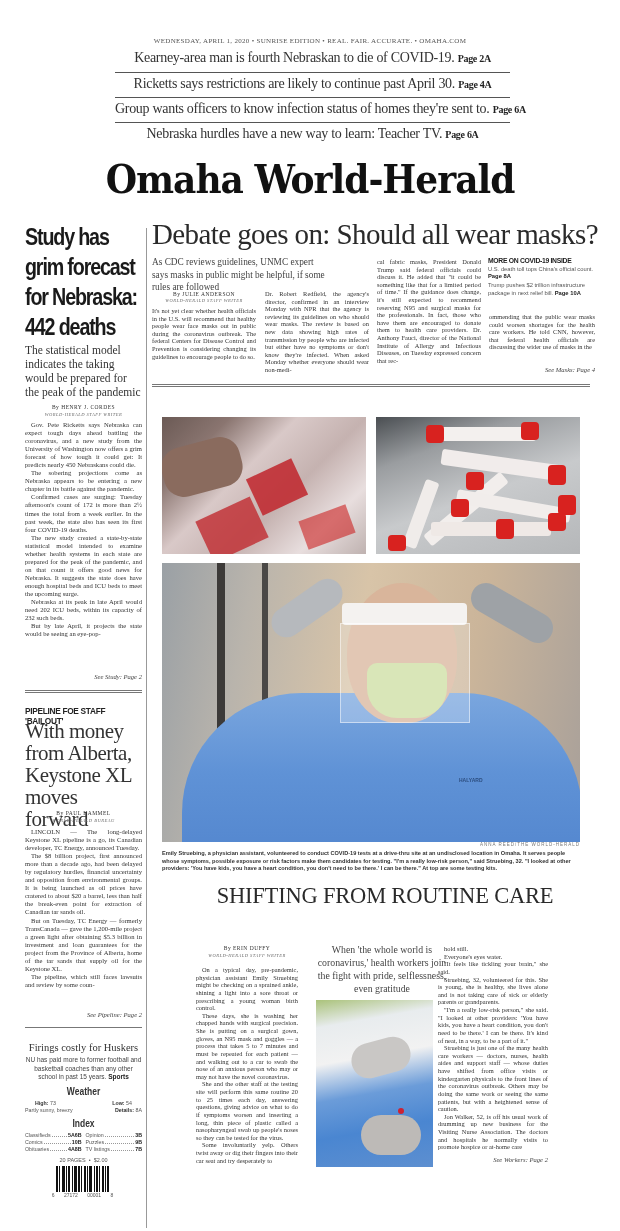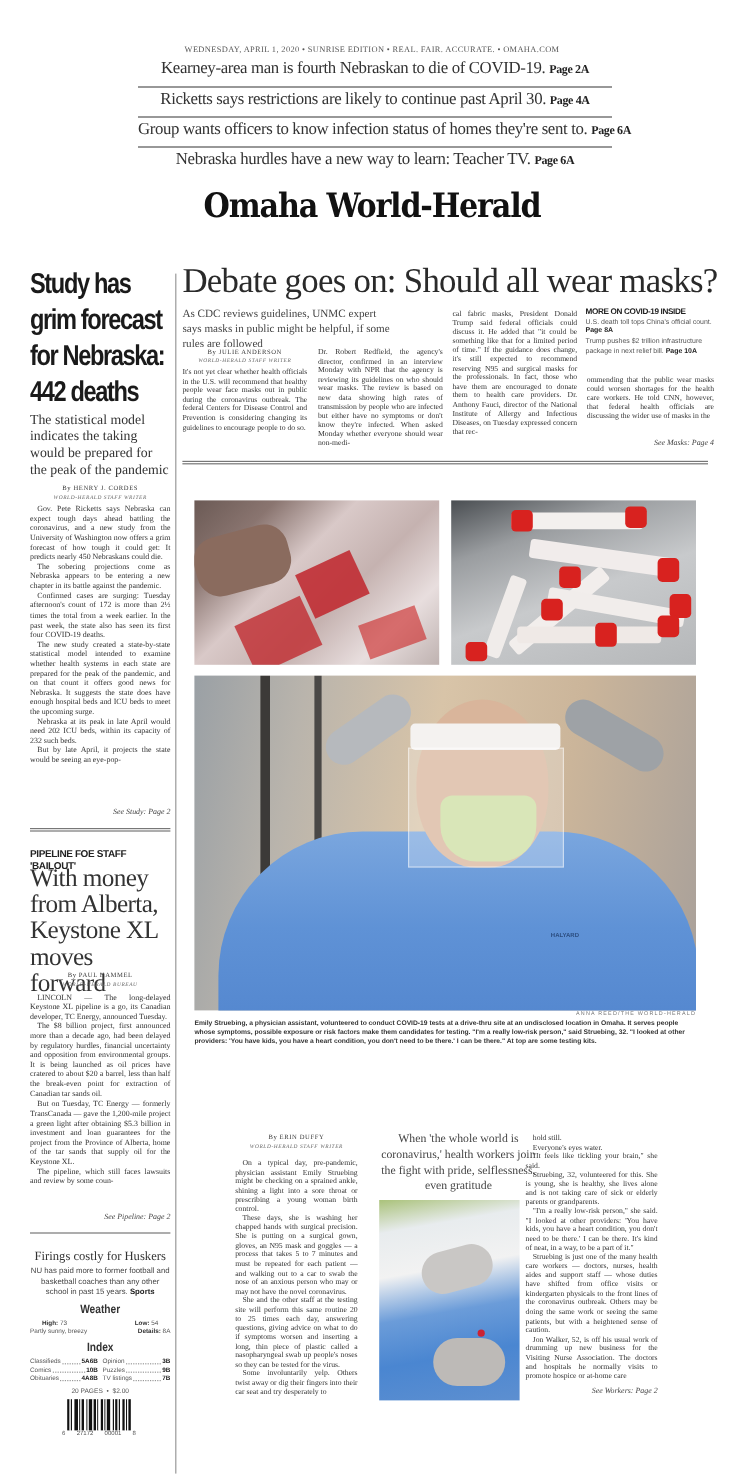--- a/index.html
+++ b/index.html
@@ -8,21 +8,21 @@
 
   .abs { position: absolute; }
 
   
   .dateline { top: 37px; left: 0; width: 620px; text-align: center; font-size: 7px; letter-spacing: 0.3px; color: #555; }
   .teaser { left: 115px; width: 395px; text-align: center; font-size: 14px; color: #333; white-space: nowrap; letter-spacing: -0.3px; }
   .teaser .pg { font-weight: bold; font-size: 10px; color: #222; }
   .teaser-rule { left: 115px; width: 395px; height: 1px; background: #555; }
 
   
-  .masthead { top: 155px; left: 0; width: 620px; text-align: center; font-family: "DejaVu Serif", serif; font-weight: bold; font-size: 28px; letter-spacing: -1px; color: #111; font-stretch: condensed; }
+  .masthead { top: 155px; left: 0; width: 620px; text-align: center; font-family: "DejaVu Serif", serif; font-weight: bold; font-size: 40px; letter-spacing: -1px; color: #111; font-stretch: condensed; }
 
   
   .col-left { left: 25px; width: 117px; }
   .vrule { left: 146px; width: 1px; background: #999; }
 
   .study-hed { top: 222px; font-family: "Liberation Sans", sans-serif; font-weight: bold; font-size: 24px; line-height: 30px; letter-spacing: -1.4px; color: #1a1a1a; transform: scaleX(0.82); transform-origin: left; width: 140px; }
   .study-deck { top: 343px; font-size: 11.5px; line-height: 14px; color: #333; }
   .byline { text-align: center; font-size: 5.5px; letter-spacing: 0.5px; color: #333; }
   .byline-role { text-align: center; font-size: 4.5px; letter-spacing: 0.5px; font-style: italic; color: #666; }
   .body-text { font-size: 6.6px; line-height: 8.05px; text-align: justify; color: #333; }
@@ -260,20 +260,21 @@
   <div style="position:absolute;left:178px;top:60px;width:130px;height:100px;background:rgba(255,255,255,.25);border:1px solid rgba(255,255,255,.5);"></div>
   <div style="position:absolute;left:205px;top:100px;width:80px;height:55px;background:#d9e6b8;border-radius:10px 10px 30px 30px;"></div>
   <div style="position:absolute;left:105px;top:30px;width:80px;height:30px;background:#b6b9bd;border-radius:15px;transform:rotate(-35deg);"></div>
   <div style="position:absolute;left:305px;top:35px;width:90px;height:30px;background:#9ea2a6;border-radius:15px;transform:rotate(30deg);"></div>
   <div style="position:absolute;left:297px;top:214px;font-family:'Liberation Sans',sans-serif;font-size:5px;font-weight:bold;color:#2c4e80;">HALYARD</div>
 </div>
 <div class="abs hero-credit">ANNA REED/THE WORLD-HERALD</div>
 <div class="abs hero-caption">Emily Struebing, a physician assistant, volunteered to conduct COVID-19 tests at a drive-thru site at an undisclosed location in Omaha. It serves people whose symptoms, possible exposure or risk factors make them candidates for testing. "I'm a really low-risk person," said Struebing, 32. "I looked at other providers: 'You have kids, you have a heart condition, you don't need to be there.' I can be there." At top are some testing kits.</div>
 
 <div class="abs shift-hed">
+  <div>SHIFTING FROM ROUTINE CARE</div>
 </div>
 <div class="abs byline" style="top:945px;left:196px;width:102px;">By ERIN DUFFY</div>
 <div class="abs byline-role" style="top:953px;left:196px;width:102px;">WORLD-HERALD STAFF WRITER</div>
 <div class="abs workers-col" style="top:966px;left:196px;">
   <p style="text-indent:6px">On a typical day, pre-pandemic, physician assistant Emily Struebing might be checking on a sprained ankle, shining a light into a sore throat or prescribing a young woman birth control.</p>
   <p style="text-indent:6px">These days, she is washing her chapped hands with surgical precision. She is putting on a surgical gown, gloves, an N95 mask and goggles — a process that takes 5 to 7 minutes and must be repeated for each patient — and walking out to a car to swab the nose of an anxious person who may or may not have the novel coronavirus.</p>
   <p style="text-indent:6px">She and the other staff at the testing site will perform this same routine 20 to 25 times each day, answering questions, giving advice on what to do if symptoms worsen and inserting a long, thin piece of plastic called a nasopharyngeal swab up people's noses so they can be tested for the virus.</p>
   <p style="text-indent:6px">Some involuntarily yelp. Others twist away or dig their fingers into their car seat and try desperately to</p>
 </div>
 <div class="abs workers-pull">When 'the whole world is coronavirus,' health workers join the fight with pride, selflessness, even gratitude</div>

